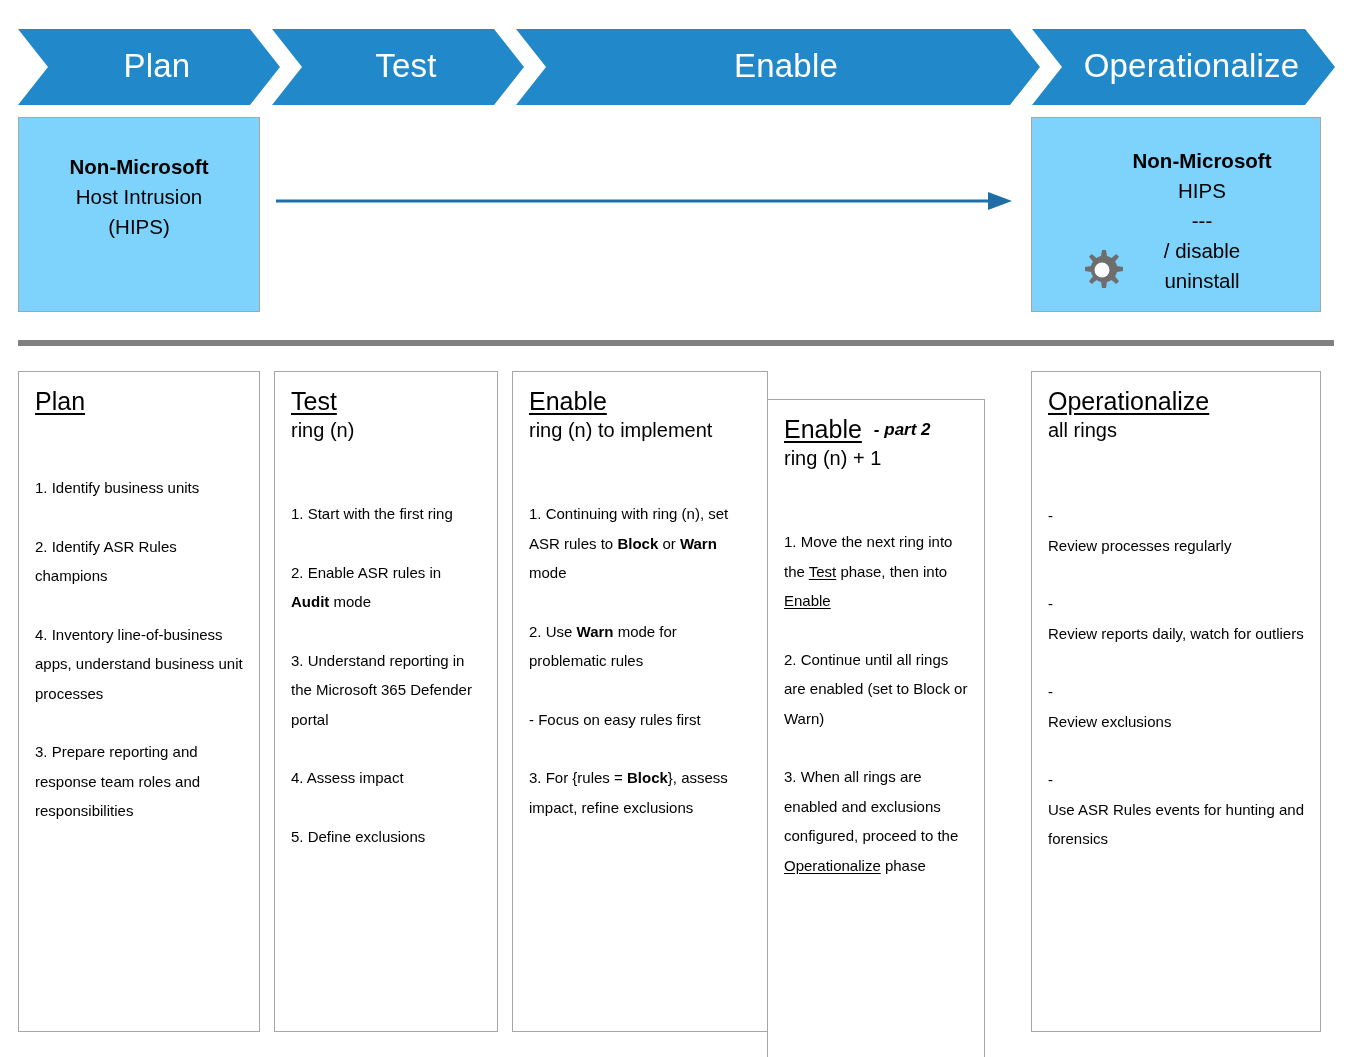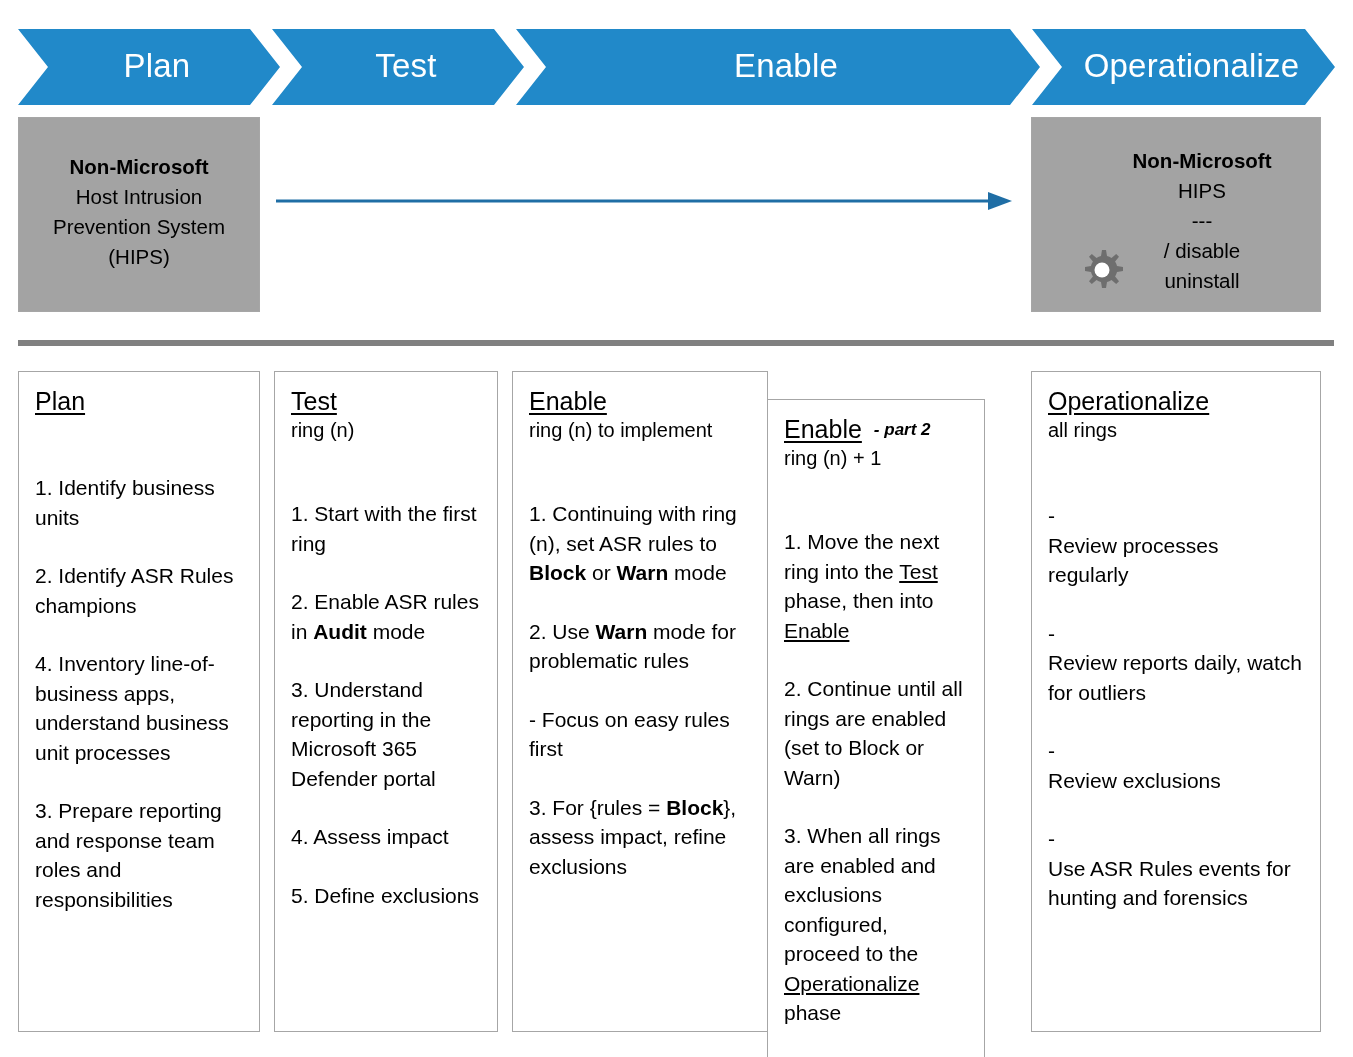--- a/index.html
+++ b/index.html
@@ -39,21 +39,21 @@
   .chev-label {
     position: relative;
     left: 8px;
     top: -1px;
     white-space: nowrap;
   }
 
   
   .hips-box {
     position: absolute;
-    background: #a3a3a3;
+    background: #7dd3fc;
     border: 1px solid #a6a6a6;
     box-sizing: border-box;
     text-align: center;
   }
   .hips-left {
     left: 18px;
     top: 117px;
     width: 242px;
     height: 195px;
   }
@@ -141,21 +141,21 @@
   }
   .col-sub {
     font-size: 20px;
     line-height: 26px;
     margin-top: 1px;
   }
   .col-sub.empty { visibility: hidden; }
 
   .col-body {
     margin-top: 0;
-    font-size: 21px;
+    font-size: 15px;
     line-height: 29.5px;
   }
   .col-body p {
     margin: 0 0 29px 0;
   }
   .body-gap-plan  { height: 56px; }
   .body-gap-test  { height: 56px; }
   .body-gap-en1   { height: 56px; }
   .body-gap-en2   { height: 56px; }
   .body-gap-oper  { height: 58px; }
@@ -186,21 +186,20 @@
   <div class="chev" style="left:1032px; width:303px; background:#2189C9;
               clip-path: polygon(0 0, calc(100% - 30px) 0, 100% 50%, calc(100% - 30px) 100%, 0 100%, 30px 50%);">
     <span class="chev-label">Operationalize</span>
   </div>
 </div>
 
 <div class="hips-box hips-left">
   <div class="inner">
     <div class="bold-line">Non-Microsoft</div>
     <div>Host Intrusion</div>
-    <div>Prevention System</div>
     <div>(HIPS)</div>
   </div>
 </div>
 
 <svg class="flow-arrow" viewBox="0 0 736 22" xmlns="http://www.w3.org/2000/svg">
   <line x1="0" y1="11" x2="714" y2="11" stroke="#1F6EA5" stroke-width="3"></line>
   <polygon points="712,2 736,11 712,20" fill="#1F6EA5"></polygon>
 </svg>
 
 <div class="hips-box hips-right">

